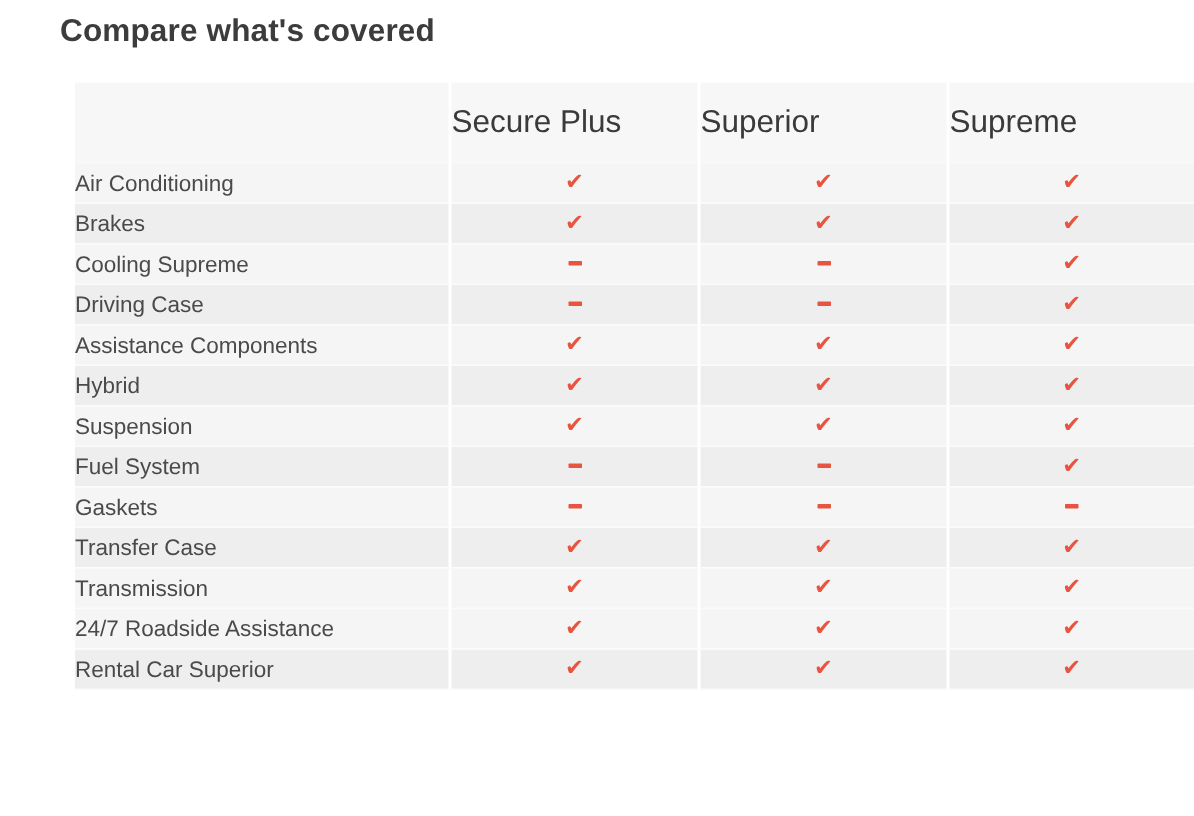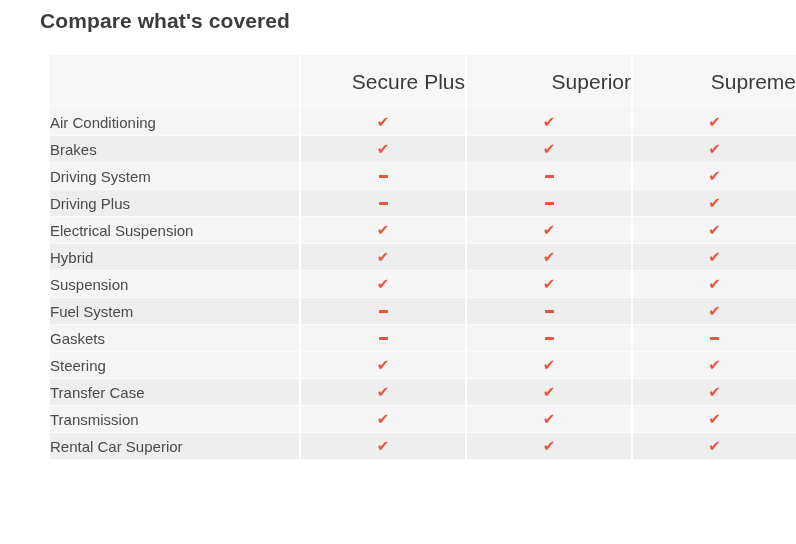--- a/index.html
+++ b/index.html
@@ -43,21 +43,21 @@
 
   .compare-table thead th {
     background: #f7f7f7;
     height: 54px;
     padding: 0;
     border: none;
     border-right: 2px solid #ffffff;
     font-weight: normal;
     font-size: 21px;
     color: #3a3a3a;
-    text-align: right;
+    text-align: left;
     vertical-align: middle;
   }
   .compare-table thead th.feature-head {
     text-align: left;
   }
   .compare-table thead th:last-child {
     border-right: none;
   }
 
   .compare-table tbody tr { height: 26px; }
@@ -131,33 +131,33 @@
           <td class="mark-cell"><span class="check-icon">✔</span></td>
           <td class="mark-cell"><span class="check-icon">✔</span></td>
         </tr>
         <tr class="even">
           <td class="feature-cell">Brakes</td>
           <td class="mark-cell"><span class="check-icon">✔</span></td>
           <td class="mark-cell"><span class="check-icon">✔</span></td>
           <td class="mark-cell"><span class="check-icon">✔</span></td>
         </tr>
         <tr class="odd">
-          <td class="feature-cell">Driving System</td>
-          <td class="mark-cell"><span class="dash-icon"></span></td>
-          <td class="mark-cell"><span class="dash-icon"></span></td>
-          <td class="mark-cell"><span class="check-icon">✔</span></td>
-        </tr>
-        <tr class="even">
-          <td class="feature-cell">Driving Plus</td>
-          <td class="mark-cell"><span class="dash-icon"></span></td>
-          <td class="mark-cell"><span class="dash-icon"></span></td>
-          <td class="mark-cell"><span class="check-icon">✔</span></td>
-        </tr>
-        <tr class="odd">
-          <td class="feature-cell">Electrical Suspension</td>
+          <td class="feature-cell">Cooling Supreme</td>
+          <td class="mark-cell"><span class="dash-icon"></span></td>
+          <td class="mark-cell"><span class="dash-icon"></span></td>
+          <td class="mark-cell"><span class="check-icon">✔</span></td>
+        </tr>
+        <tr class="even">
+          <td class="feature-cell">Driving Case</td>
+          <td class="mark-cell"><span class="dash-icon"></span></td>
+          <td class="mark-cell"><span class="dash-icon"></span></td>
+          <td class="mark-cell"><span class="check-icon">✔</span></td>
+        </tr>
+        <tr class="odd">
+          <td class="feature-cell">Assistance Components</td>
           <td class="mark-cell"><span class="check-icon">✔</span></td>
           <td class="mark-cell"><span class="check-icon">✔</span></td>
           <td class="mark-cell"><span class="check-icon">✔</span></td>
         </tr>
         <tr class="even">
           <td class="feature-cell">Hybrid</td>
           <td class="mark-cell"><span class="check-icon">✔</span></td>
           <td class="mark-cell"><span class="check-icon">✔</span></td>
           <td class="mark-cell"><span class="check-icon">✔</span></td>
         </tr>
@@ -172,34 +172,34 @@
           <td class="mark-cell"><span class="dash-icon"></span></td>
           <td class="mark-cell"><span class="dash-icon"></span></td>
           <td class="mark-cell"><span class="check-icon">✔</span></td>
         </tr>
         <tr class="odd">
           <td class="feature-cell">Gaskets</td>
           <td class="mark-cell"><span class="dash-icon"></span></td>
           <td class="mark-cell"><span class="dash-icon"></span></td>
           <td class="mark-cell"><span class="dash-icon"></span></td>
         </tr>
-        <tr class="odd">
-          <td class="feature-cell">Steering</td>
-          <td class="mark-cell"><span class="check-icon">✔</span></td>
-          <td class="mark-cell"><span class="check-icon">✔</span></td>
-          <td class="mark-cell"><span class="check-icon">✔</span></td>
-        </tr>
         <tr class="even">
           <td class="feature-cell">Transfer Case</td>
           <td class="mark-cell"><span class="check-icon">✔</span></td>
           <td class="mark-cell"><span class="check-icon">✔</span></td>
           <td class="mark-cell"><span class="check-icon">✔</span></td>
         </tr>
         <tr class="odd">
           <td class="feature-cell">Transmission</td>
+          <td class="mark-cell"><span class="check-icon">✔</span></td>
+          <td class="mark-cell"><span class="check-icon">✔</span></td>
+          <td class="mark-cell"><span class="check-icon">✔</span></td>
+        </tr>
+        <tr class="odd">
+          <td class="feature-cell">24/7 Roadside Assistance</td>
           <td class="mark-cell"><span class="check-icon">✔</span></td>
           <td class="mark-cell"><span class="check-icon">✔</span></td>
           <td class="mark-cell"><span class="check-icon">✔</span></td>
         </tr>
         <tr class="even">
           <td class="feature-cell">Rental Car Superior</td>
           <td class="mark-cell"><span class="check-icon">✔</span></td>
           <td class="mark-cell"><span class="check-icon">✔</span></td>
           <td class="mark-cell"><span class="check-icon">✔</span></td>
         </tr>

